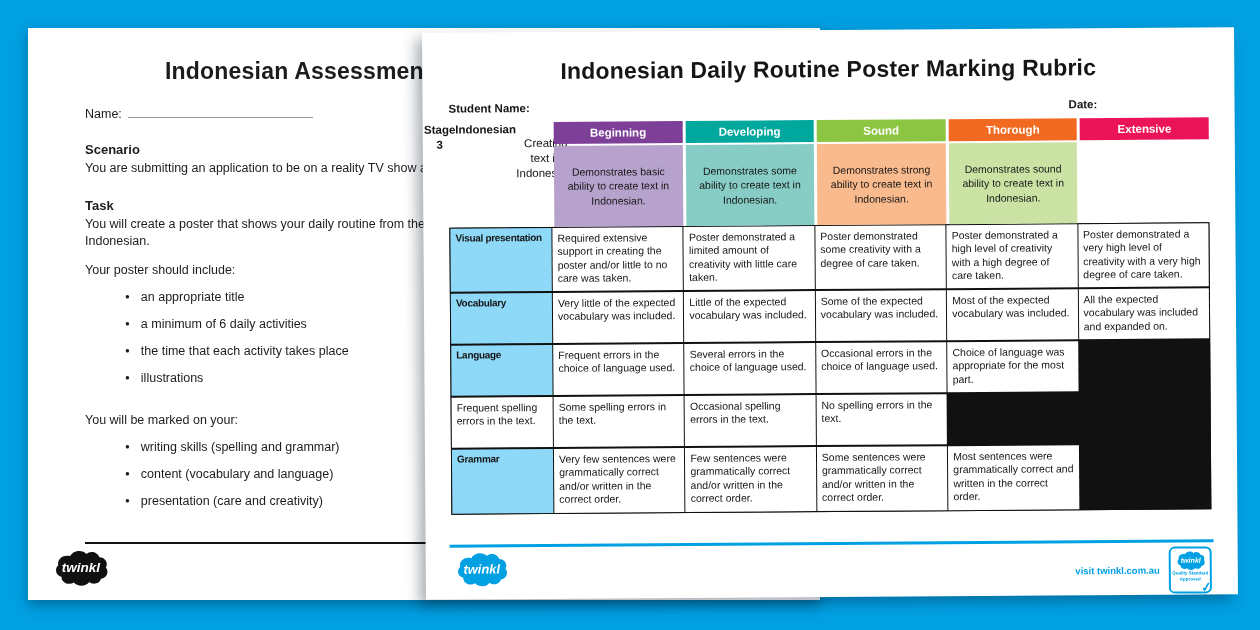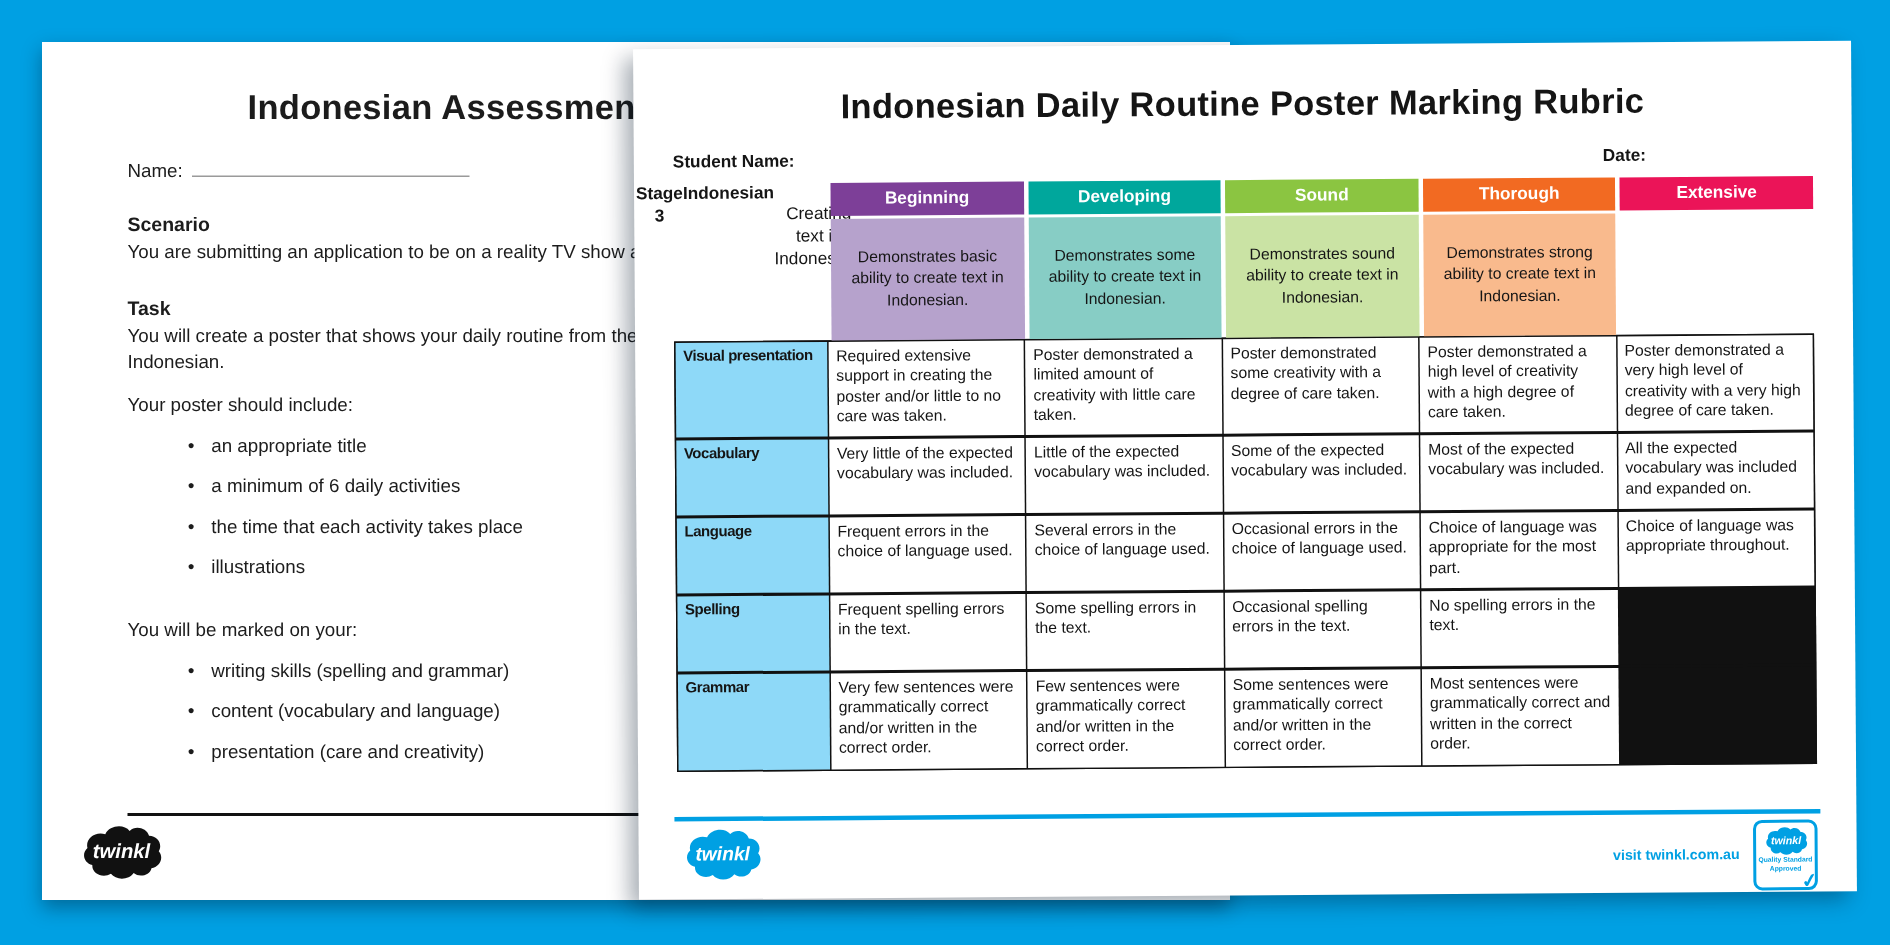--- a/index.html
+++ b/index.html
@@ -143,22 +143,22 @@
           <div class="b">Indonesian</div>
           <div class="note">Creating text in Indonesian.</div>
         </div>
         <div class="level-name" style="background-color: rgb(125, 63, 152);">Beginning</div>
         <div class="level-name" style="background-color: rgb(0, 167, 156);">Developing</div>
         <div class="level-name" style="background-color: rgb(139, 197, 65);">Sound</div>
         <div class="level-name" style="background-color: rgb(242, 106, 34);">Thorough</div>
         <div class="level-name" style="background-color: rgb(235, 20, 88);">Extensive</div>
         <div class="level-desc" style="background-color: rgb(182, 162, 204);">Demonstrates basic ability to create text in Indonesian.</div>
         <div class="level-desc" style="background-color: rgb(135, 205, 197);">Demonstrates some ability to create text in Indonesian.</div>
+        <div class="level-desc" style="background-color: rgb(249, 186, 141);">Demonstrates strong ability to create text in Indonesian.</div>
         <div class="level-desc" style="background-color: rgb(202, 227, 164);">Demonstrates sound ability to create text in Indonesian.</div>
-        <div class="level-desc" style="background-color: rgb(249, 186, 141);">Demonstrates strong ability to create text in Indonesian.</div>
       </div>
 
       <div class="rubric-body">
         <div class="crit-row r0">
           <div class="crit-label" style="background-color: rgb(142, 217, 248);">Visual presentation</div>
           <div class="crit-cell">Required extensive support in creating the poster and/or little to no care was taken.</div>
           <div class="crit-cell">Poster demonstrated a limited amount of creativity with little care taken.</div>
           <div class="crit-cell">Poster demonstrated some creativity with a degree of care taken.</div>
           <div class="crit-cell">Poster demonstrated a high level of creativity with a high degree of care taken.</div>
           <div class="crit-cell">Poster demonstrated a very high level of creativity with a very high degree of care taken.</div>
@@ -170,24 +170,22 @@
           <div class="crit-cell">Some of the expected vocabulary was included.</div>
           <div class="crit-cell">Most of the expected vocabulary was included.</div>
           <div class="crit-cell">All the expected vocabulary was included and expanded on.</div>
         </div>
         <div class="crit-row r2">
           <div class="crit-label" style="background-color: rgb(142, 217, 248);">Language</div>
           <div class="crit-cell">Frequent errors in the choice of language used.</div>
           <div class="crit-cell">Several errors in the choice of language used.</div>
           <div class="crit-cell">Occasional errors in the choice of language used.</div>
           <div class="crit-cell">Choice of language was appropriate for the most part.</div>
-          <div class="crit-cell">Choice of language was appropriate throughout.</div>
         </div>
         <div class="crit-row r3">
-          <div class="crit-label" style="background-color: rgb(142, 217, 248);">Spelling</div>
           <div class="crit-cell">Frequent spelling errors in the text.</div>
           <div class="crit-cell">Some spelling errors in the text.</div>
           <div class="crit-cell">Occasional spelling errors in the text.</div>
           <div class="crit-cell">No spelling errors in the text.</div>
         </div>
         <div class="crit-row r4">
           <div class="crit-label" style="background-color: rgb(142, 217, 248);">Grammar</div>
           <div class="crit-cell">Very few sentences were grammatically correct and/or written in the correct order.</div>
           <div class="crit-cell">Few sentences were grammatically correct and/or written in the correct order.</div>
           <div class="crit-cell">Some sentences were grammatically correct and/or written in the correct order.</div>

